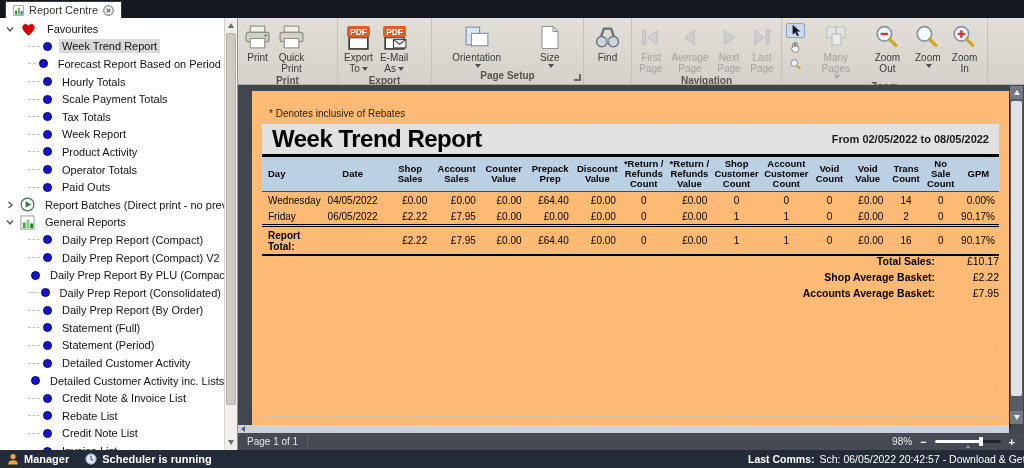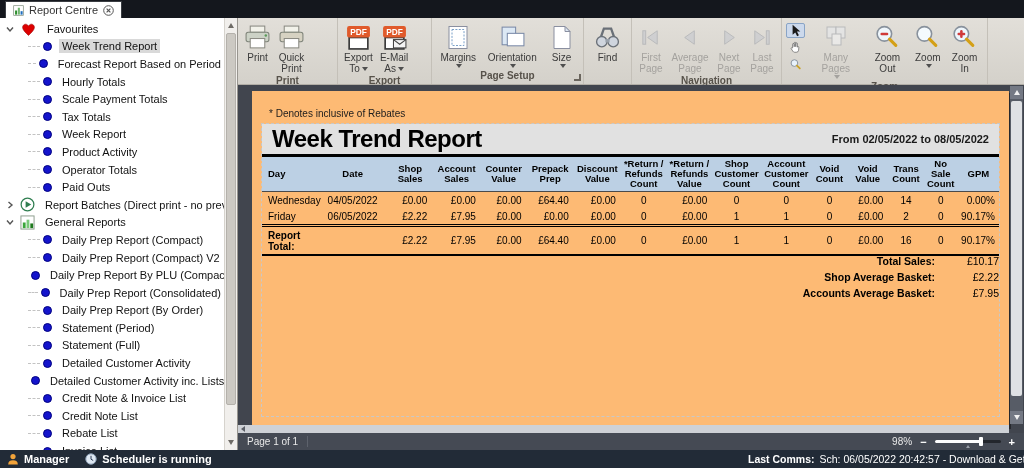--- a/index.html
+++ b/index.html
@@ -284,57 +284,57 @@
 
           <div class="tree-row child">
 
             <span class="ico dot"></span>
             <span class="lbl">Daily Prep Report (By Order)</span>
           </div>
 
           <div class="tree-row child">
 
             <span class="ico dot"></span>
+            <span class="lbl">Statement (Full)</span>
+          </div>
+
+          <div class="tree-row child">
+
+            <span class="ico dot"></span>
             <span class="lbl">Statement (Period)</span>
           </div>
 
           <div class="tree-row child">
 
             <span class="ico dot"></span>
-            <span class="lbl">Statement (Full)</span>
-          </div>
-
-          <div class="tree-row child">
-
-            <span class="ico dot"></span>
             <span class="lbl">Detailed Customer Activity</span>
           </div>
 
           <div class="tree-row child">
 
             <span class="ico dot"></span>
             <span class="lbl">Detailed Customer Activity inc. Lists</span>
           </div>
 
           <div class="tree-row child">
 
             <span class="ico dot"></span>
             <span class="lbl">Credit Note &amp; Invoice List</span>
           </div>
 
           <div class="tree-row child">
 
             <span class="ico dot"></span>
+            <span class="lbl">Rebate List</span>
+          </div>
+
+          <div class="tree-row child">
+
+            <span class="ico dot"></span>
             <span class="lbl">Credit Note List</span>
-          </div>
-
-          <div class="tree-row child">
-
-            <span class="ico dot"></span>
-            <span class="lbl">Rebate List</span>
           </div>
 
           <div class="tree-row child">
 
             <span class="ico dot"></span>
             <span class="lbl">Invoice List</span>
           </div>
         </div>
       <div class="sb-scroll">
         <div class="sb-btn sb-up">
@@ -404,32 +404,20 @@
               </span>
               <span>E-Mail</span>
               <span><span>As</span><span class="caret"></span></span>
             </div>
           </div>
           <div class="rcap">Export</div>
         </div>
 
         <div class="rgroup" style="width:152px">
           <div class="rbtns" style="justify-content:space-around">
-            <div class="rbtn">
-              <span class="ricon">
-                <svg width="26" height="27" viewBox="0 0 26 26">
-                    <rect x="4" y="2" width="18" height="22" fill="#fff" stroke="#8a8fa0"></rect>
-                    <rect x="7" y="5" width="12" height="16" fill="none" stroke="#7aa0c8" stroke-dasharray="2 1.4"></rect>
-                  </svg>
-              </span>
-              <span>Margins</span>
-              <span class="caret-line">
-                  <span class="caret"></span>
-                </span>
-            </div>
             <div class="rbtn">
               <span class="ricon">
                 <svg width="27" height="27" viewBox="0 0 26 26">
                     <rect x="3" y="3" width="13" height="17" fill="#dce8f4" stroke="#7a8aa8"></rect>
                     <rect x="8" y="9" width="16" height="12" fill="#fff" stroke="#7a8aa8"></rect>
                   </svg>
               </span>
               <span>Orientation</span>
               <span class="caret-line">
                   <span class="caret"></span>

